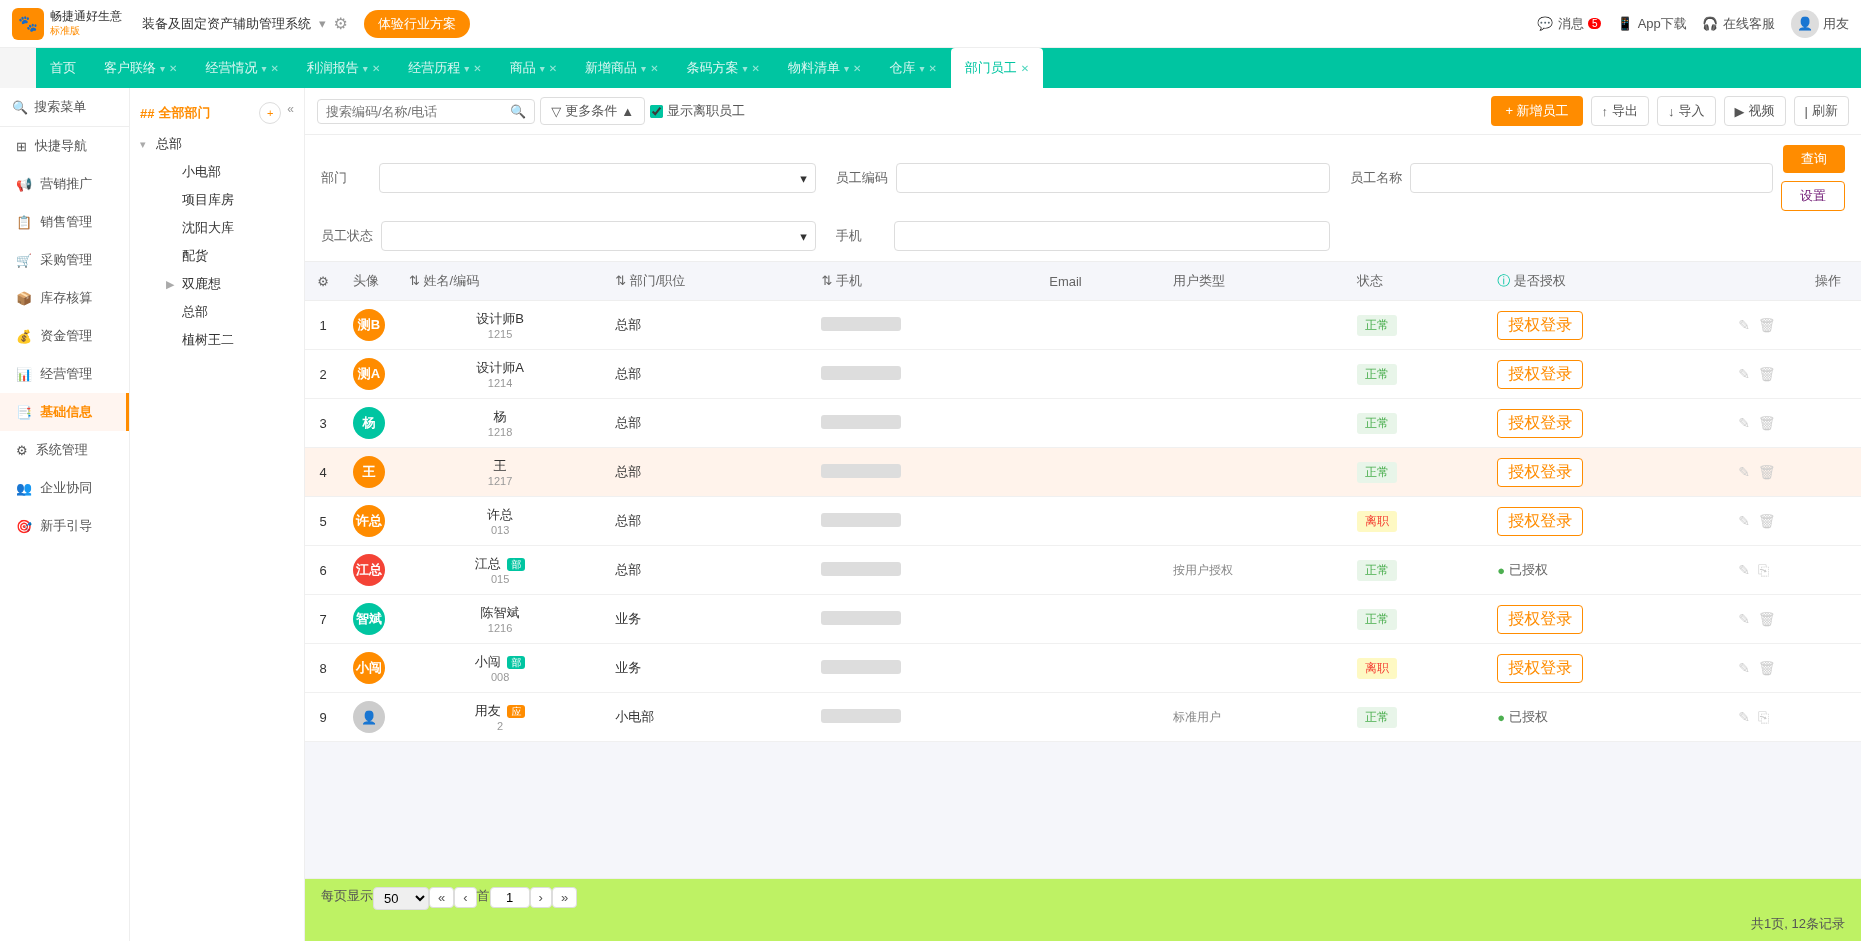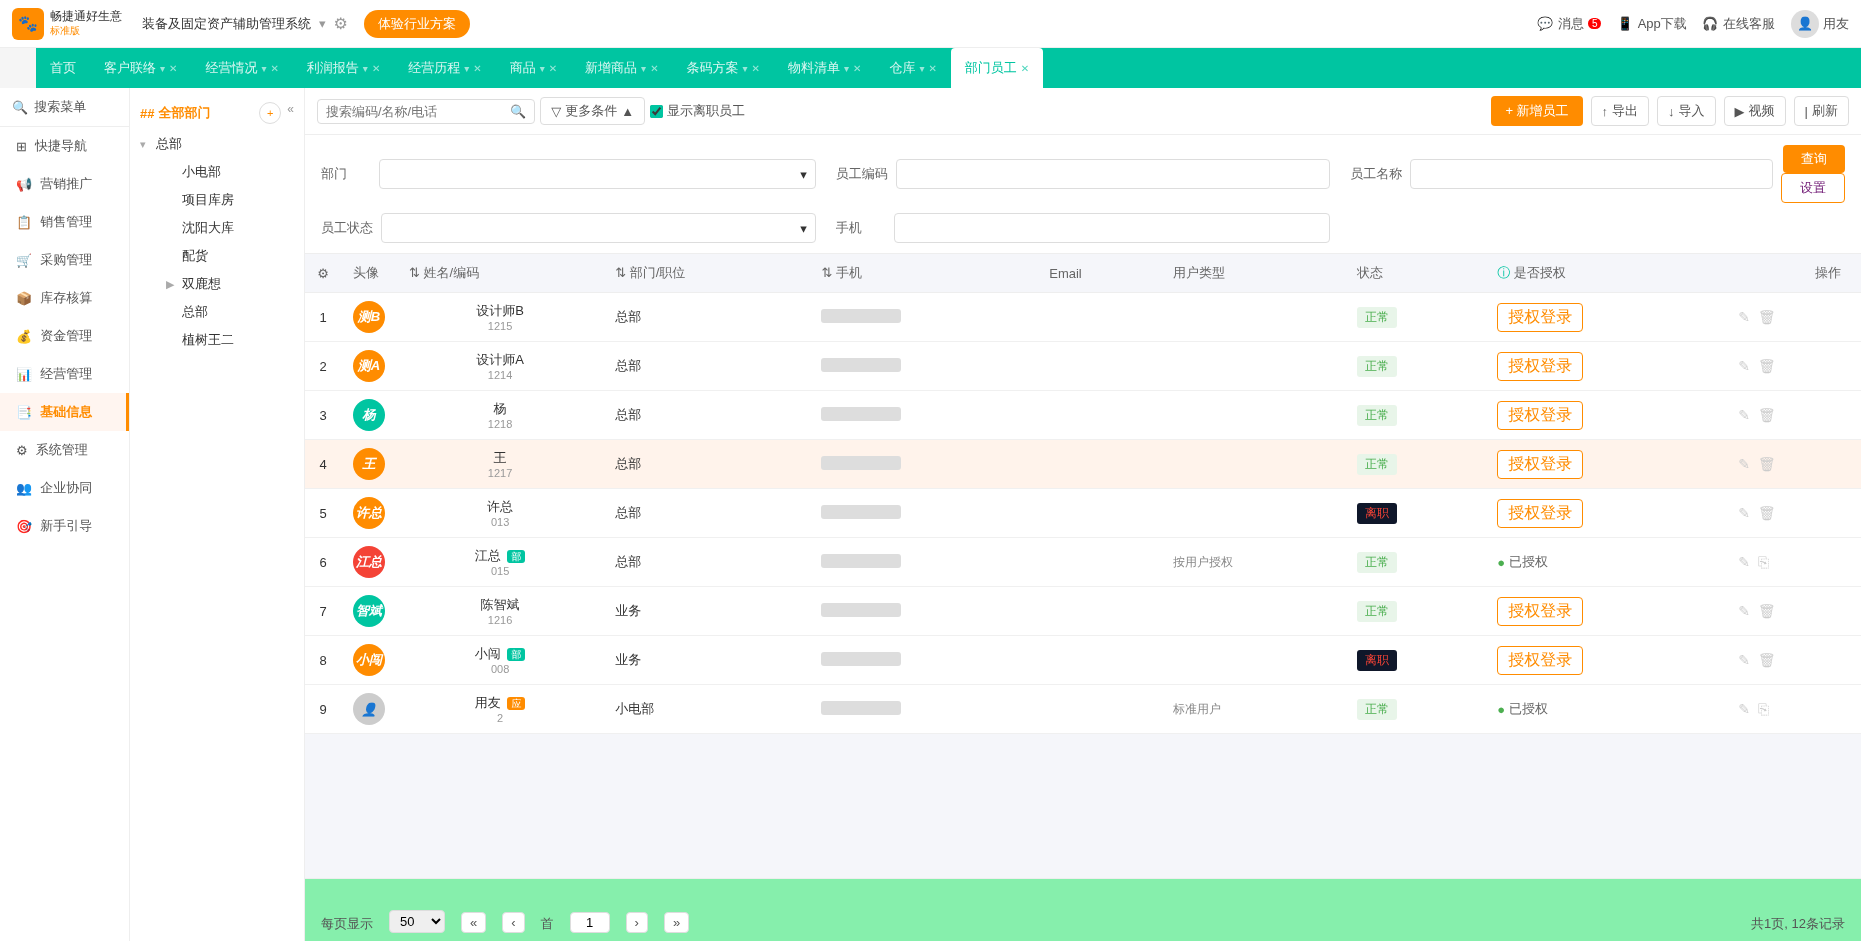--- a/index.html
+++ b/index.html
@@ -64,52 +64,52 @@
     .toolbar-right { margin-left: auto; display: flex; align-items: center; gap: 8px; }
     .add-btn { background: #ff8c00; color: #fff; border: none; border-radius: 4px; padding: 6px 14px; font-size: 13px; cursor: pointer; display: flex; align-items: center; gap: 4px; }
     .action-btn-outline { border: 1px solid #ddd; background: #fff; border-radius: 4px; padding: 5px 10px; font-size: 13px; cursor: pointer; color: #555; display: flex; align-items: center; gap: 4px; }
 
     
     .filter-panel { background: #fff; padding: 10px 16px; border-bottom: 1px solid #eee; flex-shrink: 0; display: grid; grid-template-columns: 1fr 1fr 1fr; gap: 10px 20px; align-items: center; }
     .filter-row { display: flex; align-items: center; gap: 8px; }
     .filter-label { color: #666; font-size: 13px; white-space: nowrap; min-width: 50px; }
     .filter-select { flex: 1; border: 1px solid #ddd; border-radius: 4px; padding: 4px 8px; background: #fff; font-size: 13px; color: #333; display: flex; align-items: center; justify-content: space-between; cursor: pointer; height: 30px; }
     .filter-input { flex: 1; border: 1px solid #ddd; border-radius: 4px; padding: 4px 8px; background: #fff; font-size: 13px; color: #333; height: 30px; outline: none; }
-    .filter-actions { display: flex; flex-direction: column; gap: 0; align-items: flex-end; justify-content: center; }
+    .filter-actions { display: flex; flex-direction: column; gap: 8px; align-items: flex-end; justify-content: center; }
     .query-btn { background: #ff8c00; color: #fff; border: none; border-radius: 4px; padding: 5px 18px; font-size: 13px; cursor: pointer; }
     .settings-btn { background: #fff; color: #701a75; border: 1px solid #ff8c00; border-radius: 4px; padding: 5px 18px; font-size: 13px; cursor: pointer; }
 
     
     .table-wrapper { flex: 1; overflow: auto; padding: 0; }
     table { width: 100%; border-collapse: collapse; background: #fff; }
     thead tr { background: #f5f6fa; border-bottom: 1px solid #eee; }
     thead th { padding: 10px 12px; text-align: left; color: #666; font-weight: normal; font-size: 13px; white-space: nowrap; border-bottom: 1px solid #eee; }
     thead th.center { text-align: center; }
     tbody tr { border-bottom: 1px solid #f0f0f0; background: #fff; }
     tbody tr.highlighted { background: #fff3eb; }
     tbody td { padding: 8px 12px; color: #333; font-size: 13px; }
     tbody td.center { text-align: center; }
-    .avatar-circle { width: 32px; height: 32px; border-radius: 50%; display: flex; align-items: center; justify-content: center; color: #fff; font-size: 13px; font-weight: bold; font-style: italic; }
+    .avatar-circle { width: 32px; height: 32px; border-radius: 50%; display: flex; align-items: center; justify-content: center; color: #fff; font-size: 13px; font-weight: bold; }
     .status-badge { display: inline-block; padding: 2px 8px; border-radius: 3px; font-size: 12px; }
     .status-normal { background: #e8f5e9; color: #4caf50; }
-    .status-resign { background: #0f172a; color: #f44336; }
+    .status-resign { background: #fef9c3; color: #f44336; }
     .auth-btn { border: 1px solid #ff8c00; color: #ff8c00; background: #fff; border-radius: 4px; padding: 3px 10px; font-size: 16px; cursor: pointer; white-space: nowrap; }
     .authorized { color: #666; font-size: 13px; display: flex; align-items: center; gap: 4px; }
     .authorized-dot { color: #4caf50; }
     .user-type { font-size: 12px; color: #888; margin-top: 48px; }
     .dept-tag { background: #00c5a1; color: #fff; border-radius: 3px; font-size: 10px; padding: 1px 4px; margin-left: 3px; }
     .action-icons { display: flex; gap: 8px; align-items: center; color: #aaa; }
     .action-icon { cursor: pointer; font-size: 14px; color: #ccc; }
     .blurred { background: #ddd; border-radius: 3px; color: transparent; user-select: none; height: 14px; width: 80px; display: inline-block; }
     .name-code { display: flex; flex-direction: column; align-items: center; }
     .name-text { font-size: 13px; color: #333; }
     .code-text { font-size: 11px; color: #999; }
 
     
-    .table-footer { background: #86efac; padding: 8px 16px; display: flex; align-items: flex-end; gap: 16px; border-top: 1px solid #eee; flex-shrink: 0; font-size: 13px; color: #555; }
+    .table-footer { background: #bef264; padding: 8px 16px; display: flex; align-items: flex-start; gap: 0; border-top: 1px solid #eee; flex-shrink: 0; font-size: 13px; color: #555; }
     .page-size-select { border: 1px solid #ddd; border-radius: 4px; padding: 2px 6px; font-size: 13px; }
     .page-btn { border: 1px solid #ddd; background: #fff; border-radius: 4px; padding: 2px 8px; cursor: pointer; font-size: 13px; color: #555; }
     .page-input { border: 1px solid #ddd; border-radius: 4px; padding: 2px 6px; width: 40px; text-align: center; font-size: 13px; }
     .total-info { margin-left: auto; margin-top: 28px; }
 
     
     ::-webkit-scrollbar { width: 6px; height: 6px; }
     ::-webkit-scrollbar-track { background: #f1f1f1; }
     ::-webkit-scrollbar-thumb { background: #ccc; border-radius: 3px; }
   </style>

